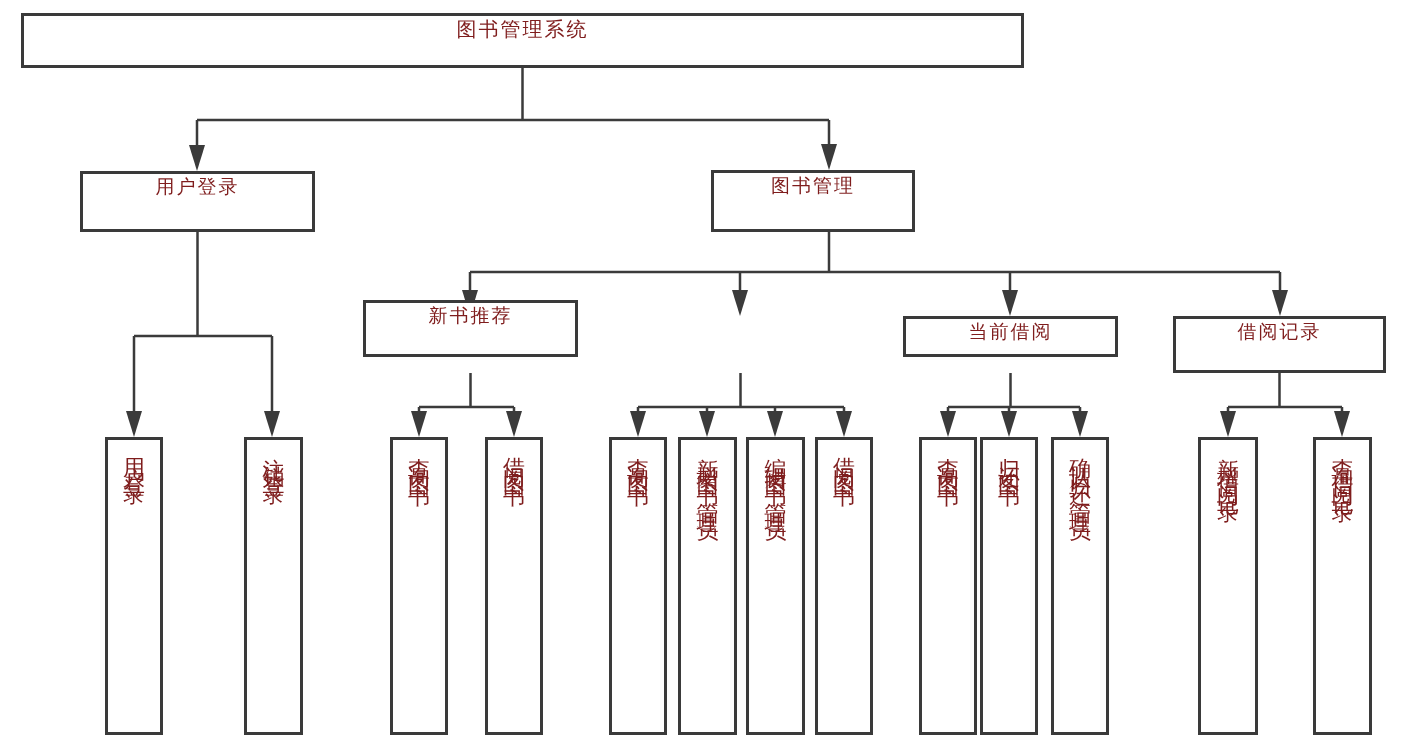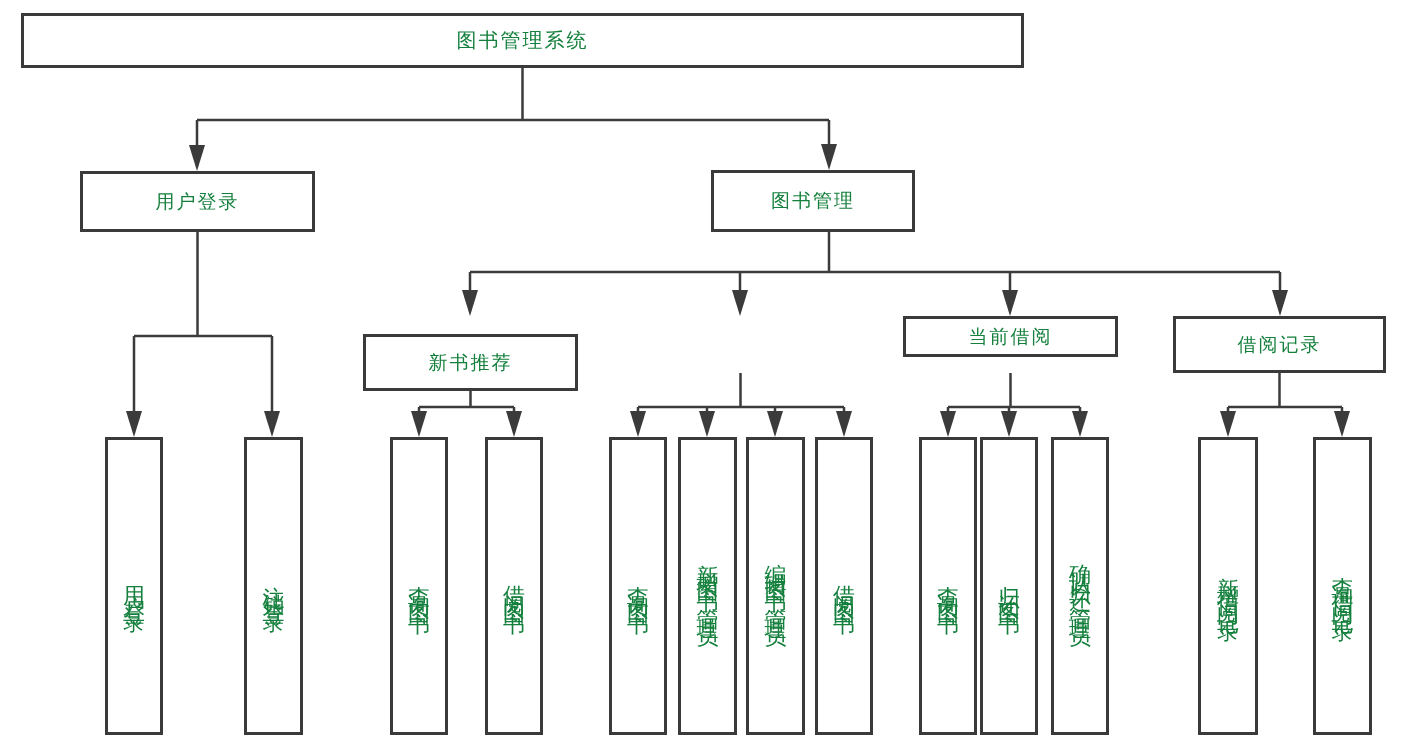--- a/index.html
+++ b/index.html
@@ -16,23 +16,23 @@
     left: 0; top: 0;
     width: 1405px; height: 747px;
     pointer-events: none;
   }
   .box {
     position: absolute;
     box-sizing: border-box;
     border: 3px solid #3a3a3a;
     background: #ffffff;
     display: flex;
-    align-items: center;
+    align-items: flex-start;
     justify-content: center;
-    color: #15803d;
+    color: #7f1d1d;
   }
   .box.h span {
     font-size: 19px;
     letter-spacing: 2px;
     white-space: nowrap;
   }
   .box.root span {
     font-size: 20px;
     letter-spacing: 2px;
   }
@@ -109,21 +109,21 @@
     <span>图书管理系统</span>
   </div>
 
   <div class="box h" style="left:80px;top:171px;width:235px;height:61px">
     <span>用户登录</span>
   </div>
   <div class="box h" style="left:711px;top:170px;width:204px;height:62px">
     <span>图书管理</span>
   </div>
 
-  <div class="box h" style="left:363px;top:334px;width:215px;height:57px">
+  <div class="box h" style="left:363px;top:300px;width:215px;height:57px">
     <span>新书推荐</span>
   </div>
   <div class="box h" style="left:903px;top:316px;width:215px;height:41px">
     <span>当前借阅</span>
   </div>
   <div class="box h" style="left:1173px;top:316px;width:213px;height:57px">
     <span>借阅记录</span>
   </div>
 
   <div class="box v" style="left:105px;top:437px;width:58px;height:298px">

